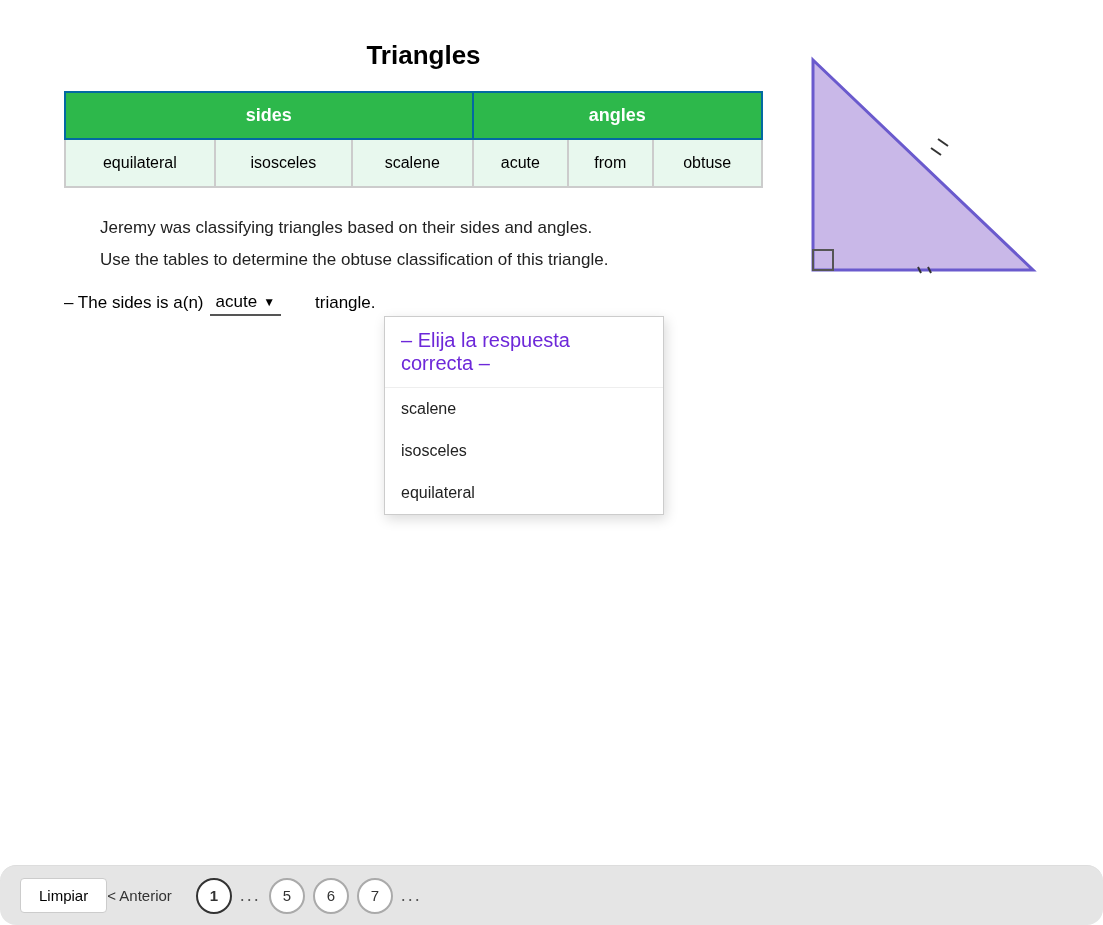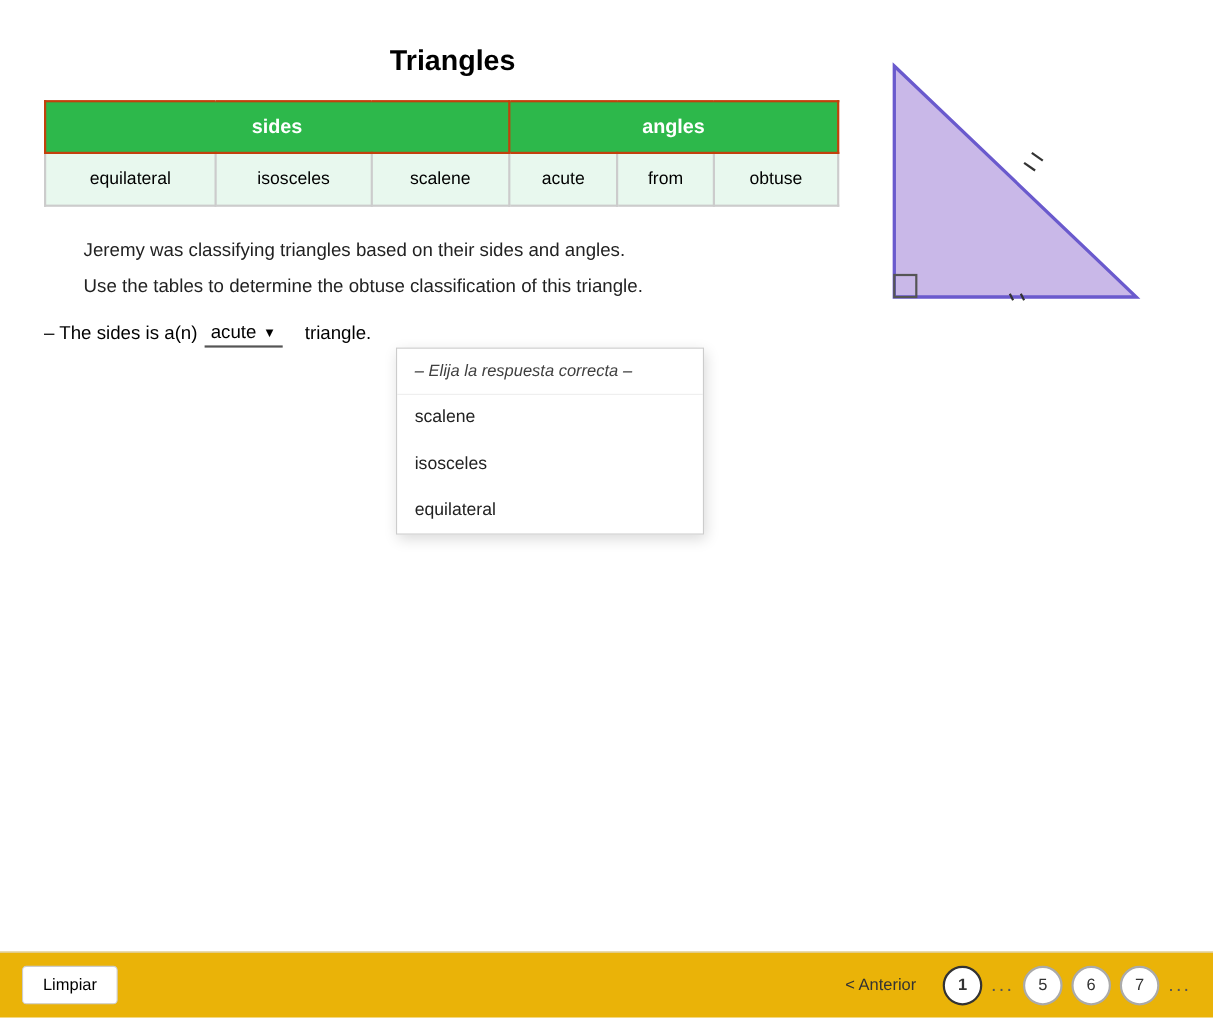--- a/index.html
+++ b/index.html
@@ -10,21 +10,21 @@
       min-height: 925px;
       overflow: hidden;
       position: relative;
     }
 
     .main-container {
       background: #fff;
       width: 100%;
       min-height: 925px;
       position: relative;
-      padding: 40px 40px 0 40px;
+      padding: 40px 40px 0 64px;
     }
 
     
     .triangle-area {
       position: absolute;
       top: 50px;
       right: 40px;
       width: 280px;
       height: 280px;
     }
@@ -50,21 +50,21 @@
       border: 1px solid #ccc;
     }
 
     .triangles-table th {
       background: #2db84b;
       color: #fff;
       font-size: 18px;
       font-weight: bold;
       padding: 12px 10px;
       text-align: center;
-      border: 2px solid #c2410c;
+      border: 2px solid #0369a1;
     }
 
     .triangles-table td {
       border: 2px solid #ccc;
       padding: 14px 10px;
       text-align: center;
       font-size: 16px;
       background: #e8f8ee;
     }
 
@@ -116,51 +116,50 @@
       left: 320px;
       background: #fff;
       border: 1px solid #ccc;
       box-shadow: 2px 4px 12px rgba(0,0,0,0.15);
       width: 280px;
       z-index: 100;
     }
 
     .dropdown-placeholder {
       padding: 12px 16px;
-      font-style: italic;
-      color: #404040;
-      font-size: 15px;
+      color: #6d28d9;
+      font-size: 20px;
       border-bottom: 1px solid #eee;
     }
 
     .dropdown-item {
       padding: 12px 16px;
       font-size: 16px;
       cursor: pointer;
       color: #222;
     }
 
     .triangle-label {
       font-size: 17px;
-      margin-left: 10px;
+      margin-left: 24px;
     }
 
     
     .bottom-bar {
       position: absolute;
       bottom: 0;
       left: 0;
       right: 0;
-      background: #eab308;
+      background: #e5e5e5;
       border-top: 1px solid #ddd;
       height: 60px;
       display: flex;
       align-items: center;
       padding: 0 20px;
-      justify-content: space-between;
+      border-radius: 16px;
     }
 
     .limpiar-btn {
       background: #fff;
       border: 1px solid #ccc;
       padding: 8px 18px;
       font-size: 15px;
       cursor: pointer;
       border-radius: 4px;
     }

